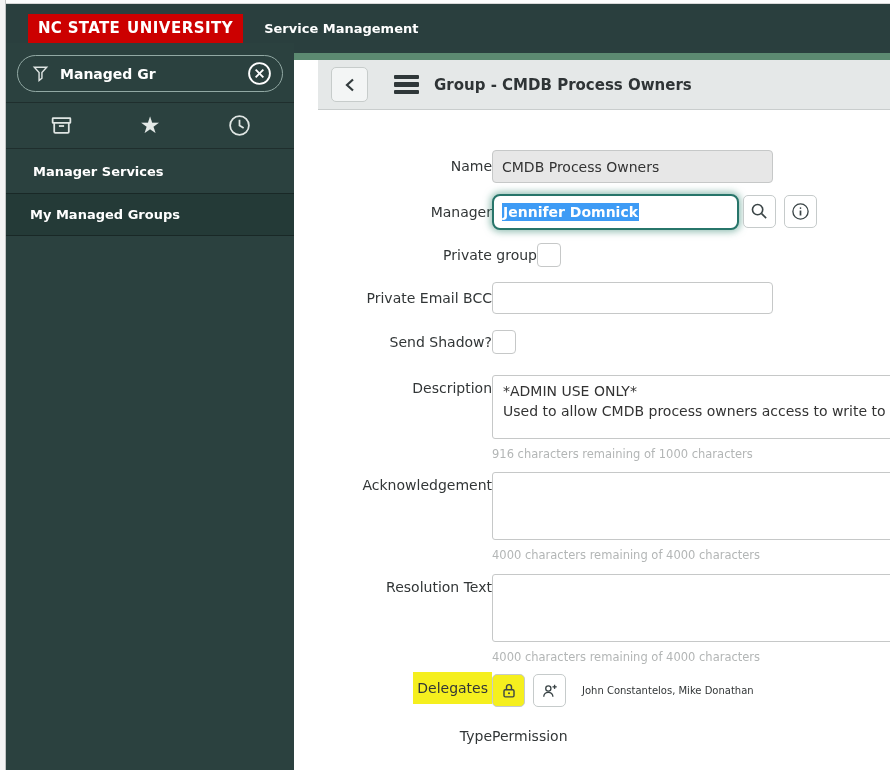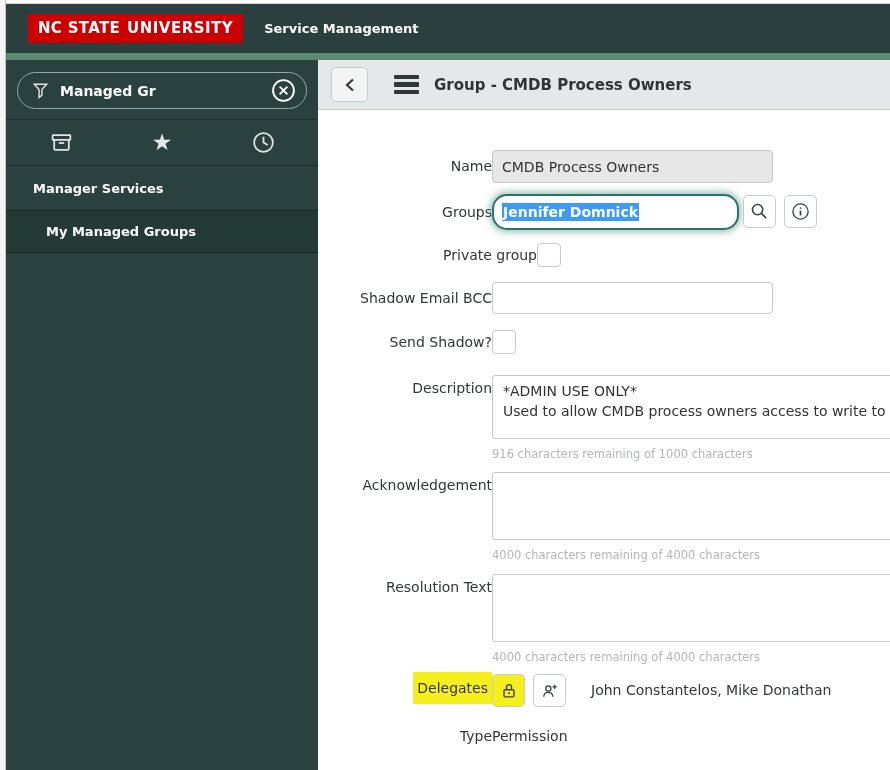--- a/index.html
+++ b/index.html
@@ -14,73 +14,73 @@
   
   .banner { position:absolute; left:6px; top:4px; right:0; height:49px; background:#2a3f3e;
             display:flex; align-items:center; padding-left:22px; }
   .logo { background:#cc0000; color:#fff; padding:5px 10px 6px 10px; display:inline-flex; align-items:flex-start; gap:7px; }
   .logo .p1 { font-weight:800; font-size:15px; letter-spacing:.3px; }
   .logo .p2 { font-weight:700; font-size:15px; letter-spacing:.5px; }
   .app-title { color:#fff; font-weight:700; font-size:13px; margin-left:21px; }
   .green-strip { position:absolute; left:6px; top:53px; right:0; height:7px; background:#5c8a71; }
 
   
-  .sidebar { position:absolute; left:6px; top:60px; width:312px; bottom:0; background:#2b413f; color:#fff; }
+  .sidebar { position:absolute; left:6px; top:43px; width:288px; bottom:0; background:#2b413f; color:#fff; }
   .search-pill { margin:12px 11px 10px 11px; height:37px; border:1.5px solid #92a9a4; border-radius:19px;
                  display:flex; align-items:center; padding:0 10px 0 13px; }
   .search-pill .txt { flex:1; color:#fff; font-weight:700; font-size:14px; margin-left:10px; }
   .side-tabs { display:flex; justify-content:space-between; align-items:center; padding:0 33px;
                height:47px; border-top:1px solid rgba(0,0,0,.28); border-bottom:1px solid rgba(0,0,0,.28); }
   .side-tab { width:44px; height:40px; display:flex; align-items:center; justify-content:center; cursor:pointer; }
   .star-glyph { font-size:23px; color:#e4e9e7; line-height:1; }
   .section-title { font-weight:700; font-size:13px; padding:15px 13px 14px 27px; }
   .nav-item { height:43px; background:#243a37; border-top:1px solid rgba(0,0,0,.30);
               border-bottom:1px solid rgba(0,0,0,.30); display:flex; align-items:center;
-              padding-left:40px; font-weight:700; font-size:13px; cursor:pointer; }
+              padding-left:24px; font-weight:700; font-size:13px; cursor:pointer; }
 
   
   .toolbar { position:absolute; left:318px; top:60px; right:0; height:50px; background:#e5e8e8;
              border-bottom:1px solid #c9cdcd; display:flex; align-items:center; }
   .back-btn { width:37px; height:35px; margin-left:13px; background:#f3f5f5; border:1px solid #c7cccb;
               border-radius:5px; display:flex; align-items:center; justify-content:center; cursor:pointer; }
   .hamburger { margin-left:26px; display:flex; flex-direction:column; gap:3px; cursor:pointer; }
   .hamburger i { display:block; width:25px; height:4.5px; background:#2f3739; border-radius:1px; }
   .doc-title { margin-left:15px; font-size:15px; font-weight:700; color:#2f3436; }
 
   
   .form { position:absolute; left:318px; top:110px; right:0; bottom:0; background:#fff; }
   .row { position:absolute; left:0; display:flex; align-items:flex-start; }
   .lbl { width:174px; text-align:right; font-size:14px; color:#323637; }
   .field-col { margin-left:0; }
 
   input.tbox { width:281px; height:33px; border:1px solid #c6c8c8; border-radius:4px;
                font-family:inherit; font-size:14px; color:#333; padding:0 9px; background:#fff; }
   input.readonly { background:#e7e7e7; color:#333; font-size:14px; }
 
-  .manager-box { width:247px; height:36px; background:#fff; border:2px solid #27756a; border-radius:15px;
+  .manager-box { width:247px; height:36px; background:#fff; border:2px solid #27756a; border-radius:8px;
                  box-shadow:0 0 7px 2px rgba(62,140,120,.55); display:flex; align-items:center;
                  padding:0 8px; font-size:14px; font-weight:700; }
   .manager-box .sel { background:#3d9bf5; color:#fff; padding:1px 1px; }
   .icon-btn { width:33px; height:33px; background:#fff; border:1px solid #c6cbcb; border-radius:5px;
               display:flex; align-items:center; justify-content:center; cursor:pointer; }
   .manager-btns { display:flex; gap:8px; margin-left:4px; margin-top:1px; }
 
   .chk { appearance:none; -webkit-appearance:none; width:24px; height:24px; border:1px solid #c6c8c8;
          border-radius:4px; background:#fff; cursor:pointer; }
 
   textarea.tarea { width:482px; height:64px; border:1px solid #c6c8c8; border-radius:3px; background:#fff;
                    font-family:inherit; font-size:14px; color:#333; padding:5px 10px; line-height:1.45;
                    resize:none; }
   textarea.t68 { height:68px; }
   .counter { font-size:11.5px; color:#b3b6b6; margin-top:4px; }
 
   .hl { background:#f5ef1e; padding:8px 4px; }
   .lock-btn { background:#f5ef1e; }
   .delegates-btns { display:flex; gap:8px; }
-  .delegates-val { font-size:14px; color:#323637; line-height:33px; margin-left:25px; }
+  .delegates-val { font-size:10px; color:#323637; line-height:33px; margin-left:16px; }
   .plain-val { font-size:14px; color:#323637; }
 
   svg { display:block; }
 </style>
 </head>
 <body>
 
 <div class="page">
 
   <div class="edge-top"></div>
@@ -161,21 +161,21 @@
   </div>
 
   <div class="form">
 
     <div class="row" style="top:40px;">
       <span class="lbl" style="line-height:33px;">Name</span>
       <input class="tbox readonly" readonly="" value="CMDB Process Owners" style="">
     </div>
 
     <div class="row" style="top:84px;">
-      <span class="lbl" style="line-height:36px;">Groups</span>
+      <span class="lbl" style="line-height:36px;">Manager</span>
       <div class="manager-box">
         <span class="sel">Jennifer Domnick</span>
       </div>
       <div class="manager-btns">
         <div class="icon-btn">
           <span>
             <svg width="19" height="19" viewBox="0 0 20 20" fill="none" stroke="#3a4446" stroke-width="1.7">
               <circle cx="8" cy="8" r="5.4"></circle>
               <line x1="12.2" y1="12.2" x2="17" y2="17"></line>
             </svg>
@@ -192,21 +192,21 @@
         </div>
       </div>
     </div>
 
     <div class="row" style="top:133px;padding-left:45px;">
       <span class="lbl" style="line-height:24px;">Private group</span>
       <input type="checkbox" class="chk" style="">
     </div>
 
     <div class="row" style="top:172px;">
-      <span class="lbl" style="line-height:32px;">Shadow Email BCC</span>
+      <span class="lbl" style="line-height:32px;">Private Email BCC</span>
       <input class="tbox" style="height: 32px;" value="">
     </div>
 
     <div class="row" style="top:220px;">
       <span class="lbl" style="line-height:24px;">Send Shadow?</span>
       <input type="checkbox" class="chk" style="">
     </div>
 
     <div class="row" style="top:265px;">
       <span class="lbl" style="padding-top:5px;">Description</span>

